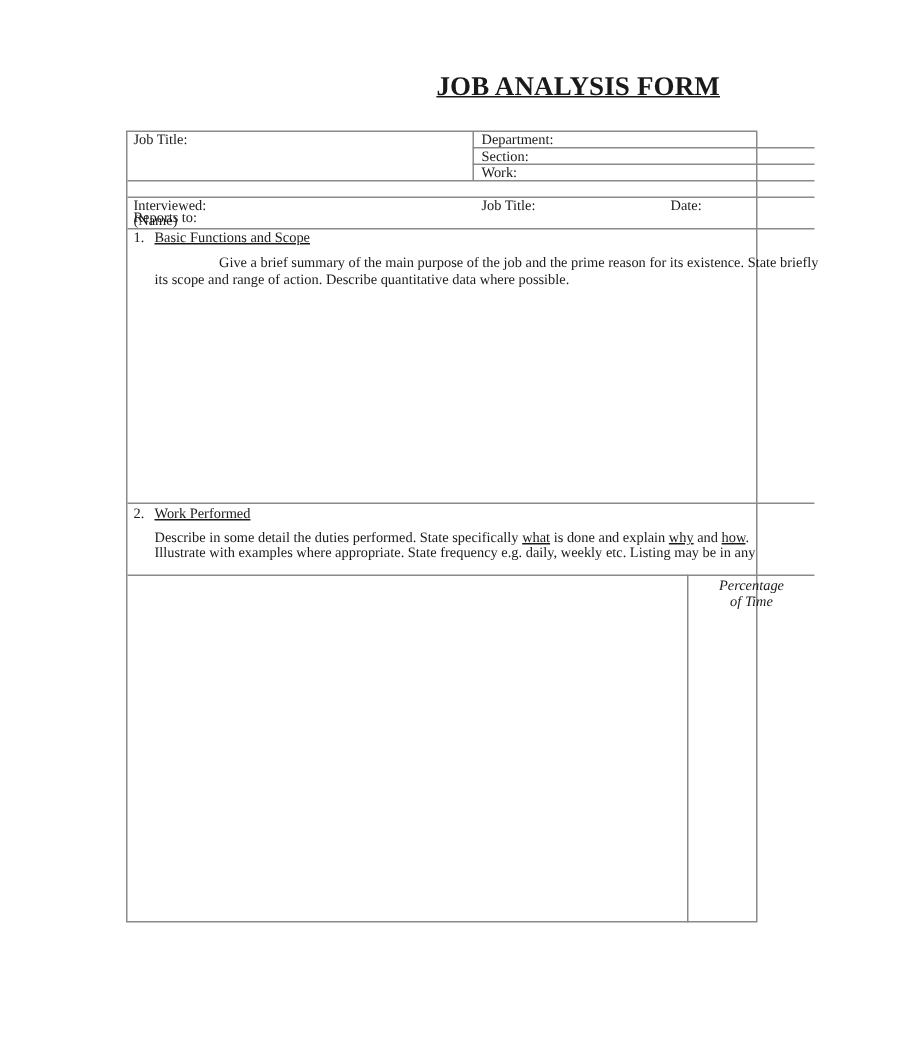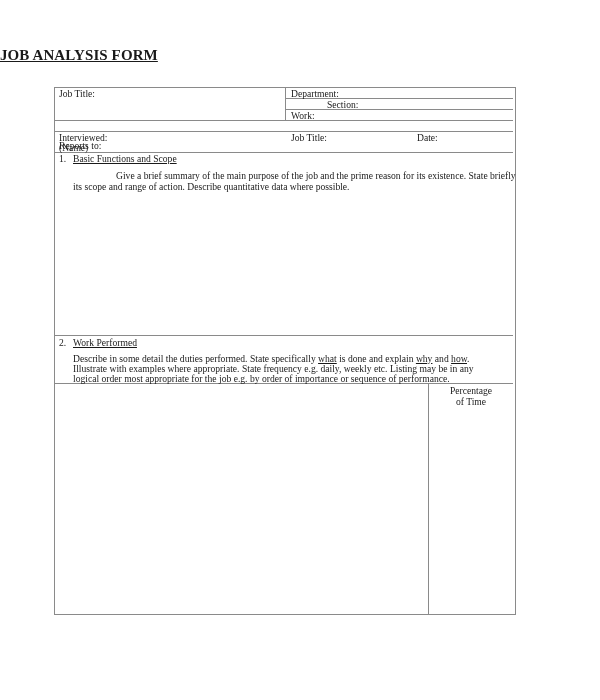--- a/index.html
+++ b/index.html
@@ -1,19 +1,19 @@
 <!DOCTYPE html>
 <html><head>
   <meta charset="utf-8">
   <style>
     * { margin: 0; padding: 0; box-sizing: border-box; }
     html, body { width: 600px; height: 700px; background: #ffffff; overflow: hidden; }
     body { position: relative; font-family: "Liberation Serif", "DejaVu Serif", serif; color: #1a1a1a; font-size: 9.6px; }
-    .title { position: absolute; left: 0; width: 480px; top: 47px; text-align: left; font-weight: bold; font-size: 15px; text-decoration: underline; letter-spacing: 0.1px; }
-    .form { position: absolute; left: 54px; top: 87px; width: 462px; height: 528px; border: 1px solid #8a8a8a; }
+    .title { position: absolute; left: 0; width: 480px; top: 47px; text-align: right; font-weight: bold; font-size: 18px; text-decoration: underline; letter-spacing: 0.1px; }
+    .form { position: absolute; left: 84px; top: 87px; width: 421px; height: 528px; border: 1px solid #8a8a8a; }
     .hline { position: absolute; height: 0; border-top: 1px solid #8a8a8a; }
     .vline { position: absolute; width: 0; border-left: 1px solid #8a8a8a; }
     .txt { position: absolute; white-space: nowrap; line-height: 11px; }
     .u { text-decoration: underline; }
     .pct { position: absolute; text-align: center; line-height: 11px; }
   </style>
 </head>
 <body>
 
 <div class="title">JOB ANALYSIS FORM</div>
@@ -26,39 +26,38 @@
   <div class="hline" style="left:230px; width:228px; top:21px;"></div>
   <div class="hline" style="left:0; width:458px; top:32px;"></div>
   <div class="hline" style="left:0; width:458px; top:43px;"></div>
   <div class="hline" style="left:0; width:458px; top:64px;"></div>
   <div class="hline" style="left:0; width:458px; top:247px;"></div>
   <div class="hline" style="left:0; width:458px; top:295px;"></div>
   <div class="vline" style="left:373px; top:295px; height:232px;"></div>
 
   <div class="txt" style="left:4px; top:0px;">Job Title:</div>
   <div class="txt" style="left:236px; top:0px;">Department:</div>
-  <div class="txt" style="left:236px; top:11px;margin-left:36px;">Section:</div>
+  <div class="txt" style="left:236px; top:11px;">Section:</div>
   <div class="txt" style="left:236px; top:22px;">Work:</div>
   <div class="txt" style="left:4px; top:33px;margin-top:19px;">Reports to:</div>
   <div class="txt" style="left:4px; top:44px;">Interviewed:</div>
   <div class="txt" style="left:4px; top:54px;">(Name)</div>
   <div class="txt" style="left:236px; top:44px;">Job Title:</div>
   <div class="txt" style="left:362px; top:44px;">Date:</div>
 
   <div class="txt" style="left:4px; top:65px;">1.</div>
   <div class="txt u" style="left:18px; top:65px;">Basic Functions and Scope</div>
   <div class="txt" style="left:18px; top:82px;margin-left:43px;">Give a brief summary of the main purpose of the job and the prime reason for its existence.   State briefly</div>
   <div class="txt" style="left:18px; top:93px;">its scope and range of action.  Describe quantitative data where possible.</div>
   <div style="position:absolute; left:0; top:106px; width:458px; height:140px;"></div>
 
   <div class="txt" style="left:4px; top:249px;">2.</div>
   <div class="txt u" style="left:18px; top:249px;">Work Performed</div>
   <div class="txt" style="left:18px; top:265px;"><span>Describe in some detail the duties performed.  State specifically </span><span class="u">what</span><span> is done and explain </span><span class="u">why</span><span> and </span><span class="u">how</span><span>.</span></div>
   <div class="txt" style="left:18px; top:275px;">Illustrate with examples where appropriate.  State frequency e.g. daily, weekly etc.  Listing may be in any</div>
-  <div class="txt" style="left:18px; top:285px;">logical order most appropriate for the job e.g. by order of importance or sequence of performance.</div>
 
   <div style="position:absolute; left:0; top:296px; width:373px; height:231px;"></div>
-  <div class="pct" style="left:374px; top:297px; width:84px;">
+  <div class="pct" style="left:374px; top:297px; width:84px;font-style:italic;">
     <div>Percentage</div>
     <div>of Time</div>
   </div>
   <div style="position:absolute; left:374px; top:320px; width:84px; height:207px;"></div>
 </div>
 
 </body></html>

